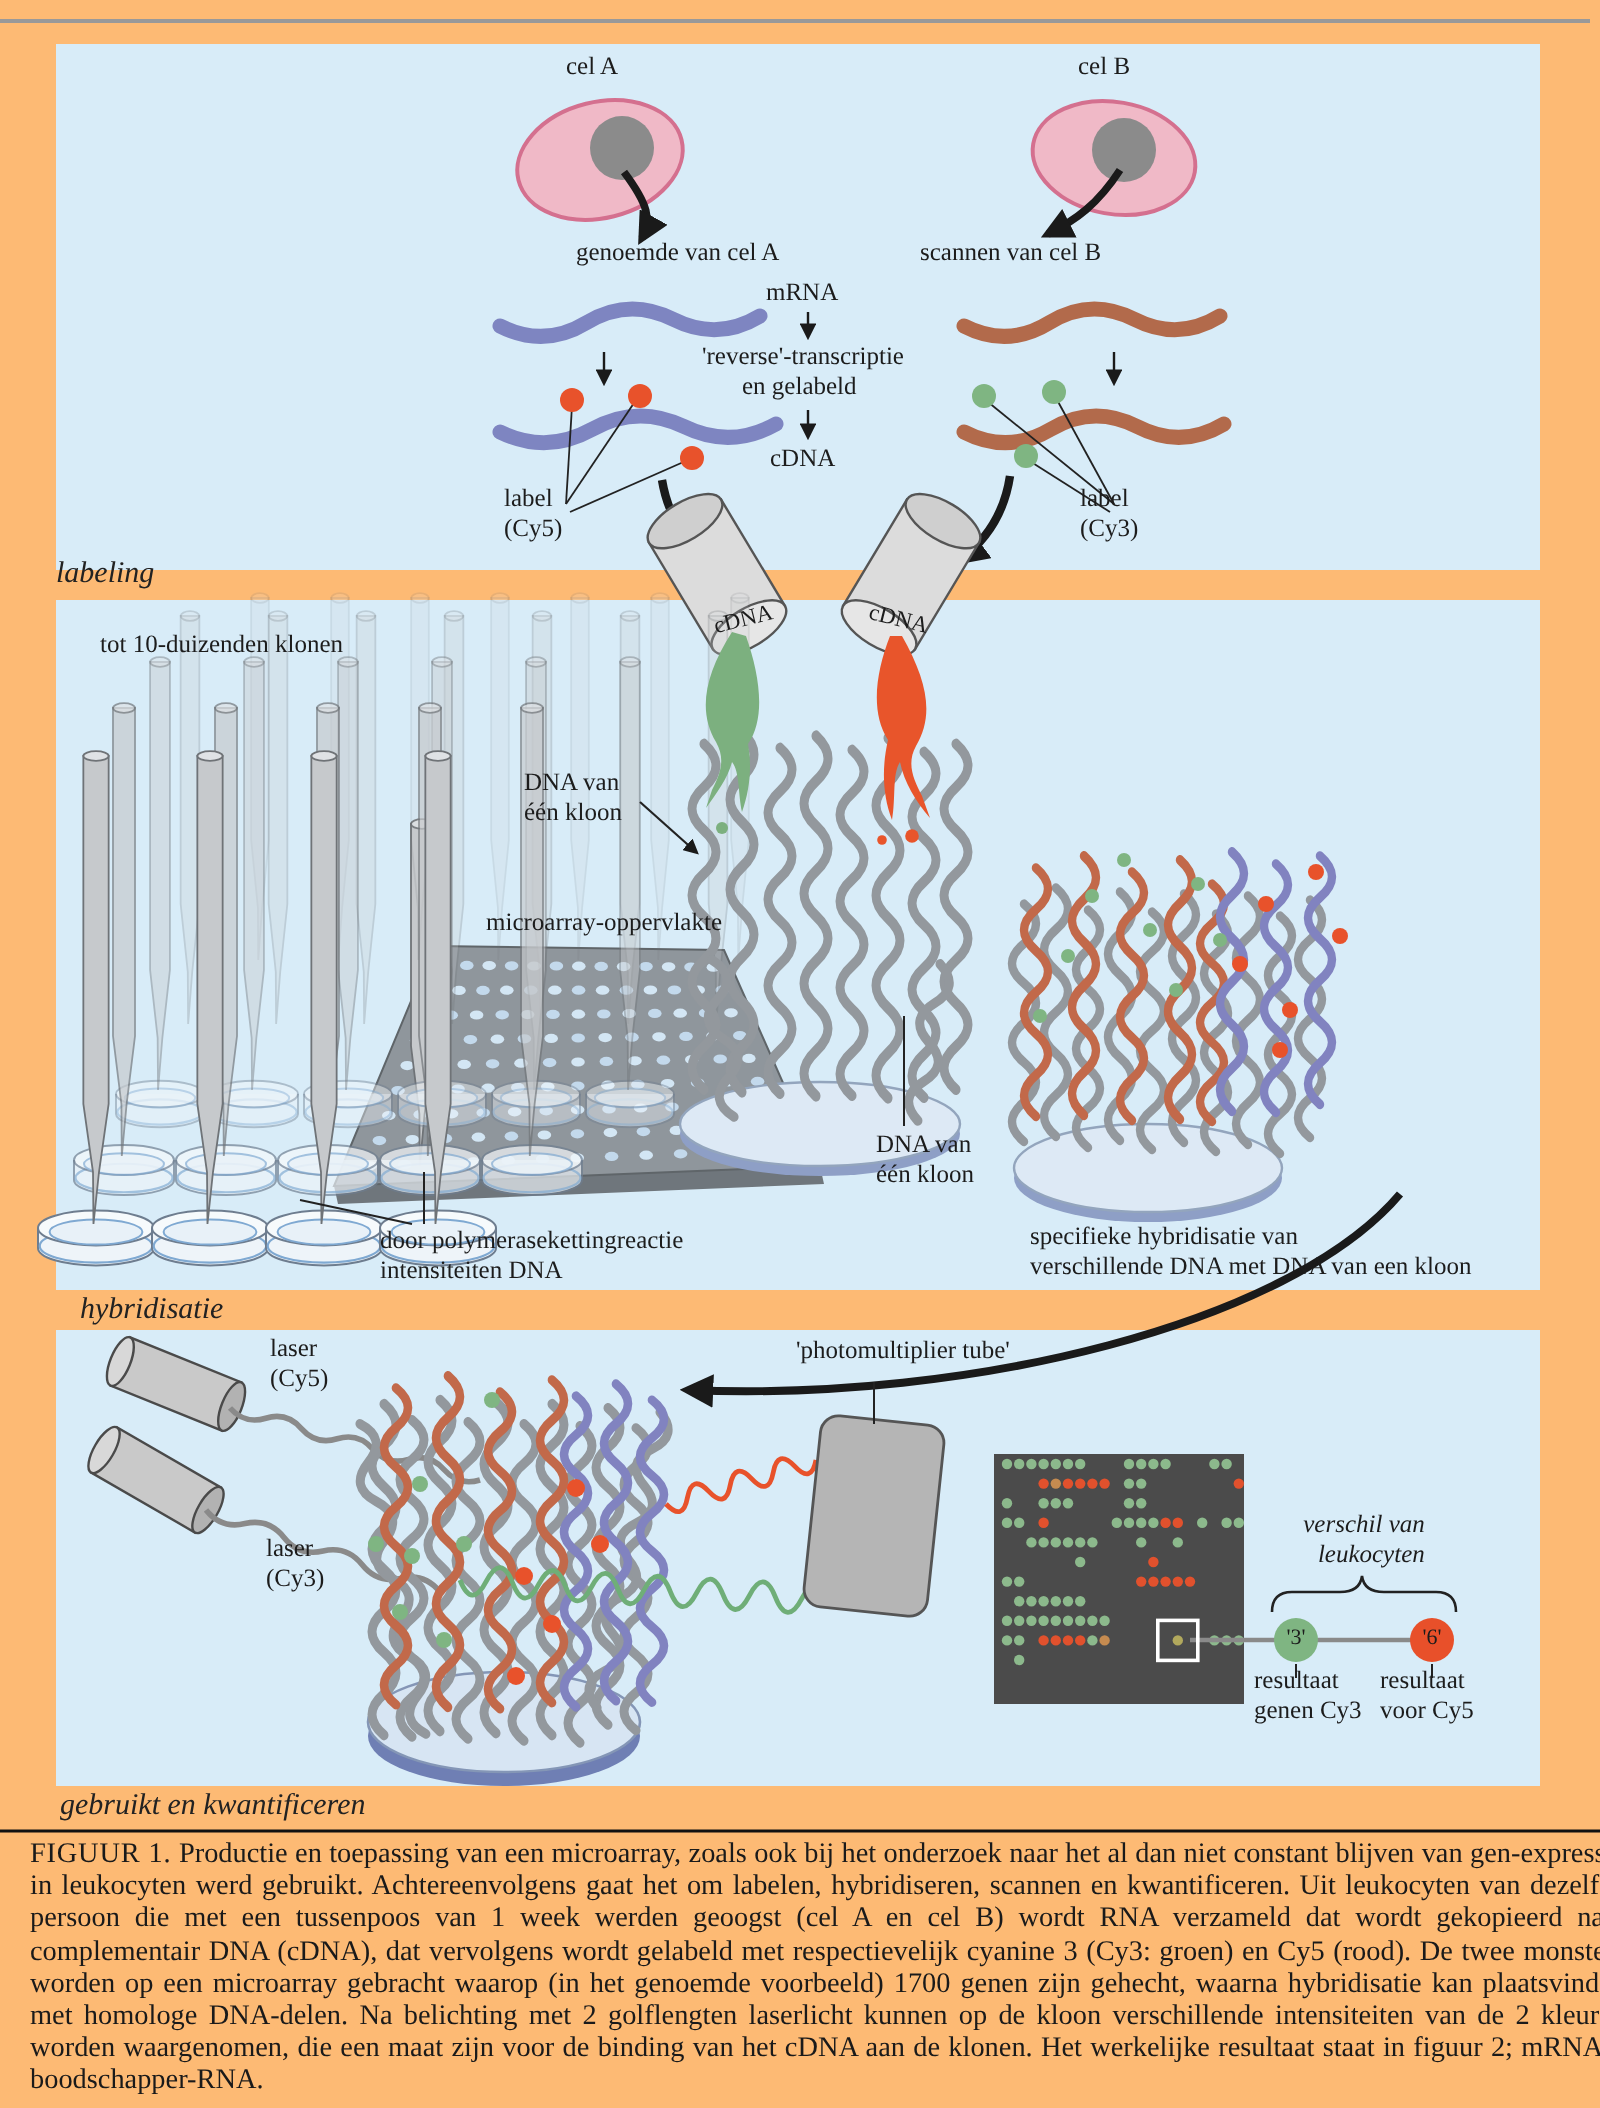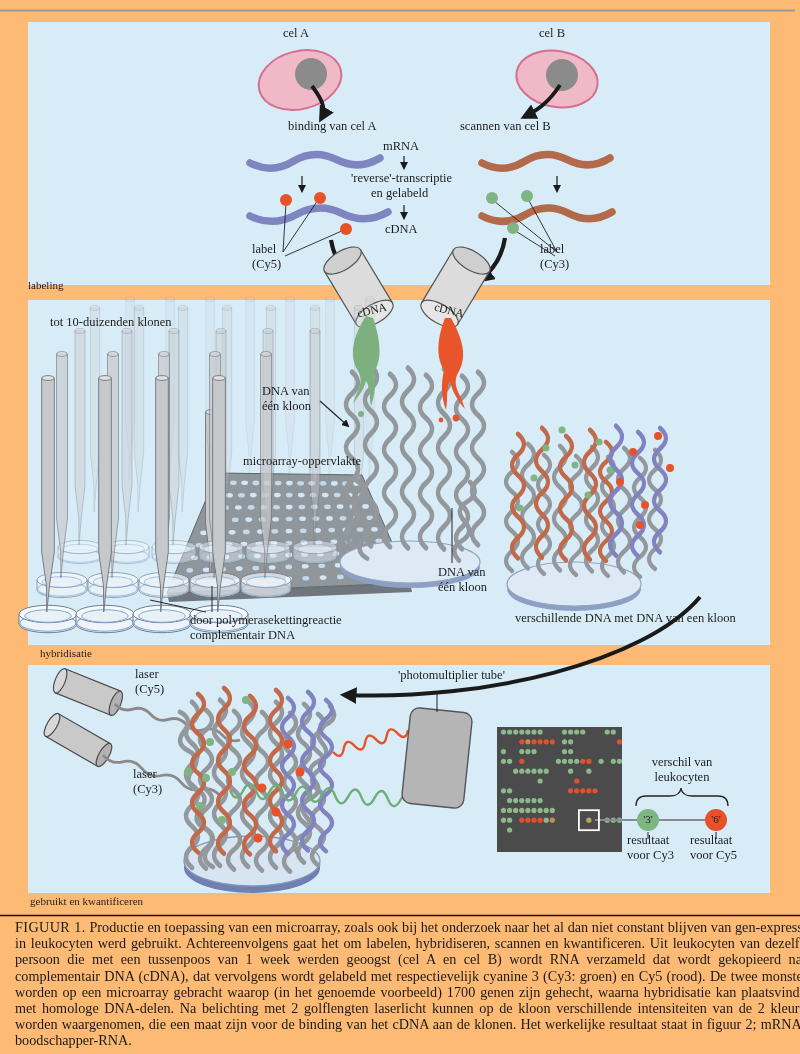--- a/index.html
+++ b/index.html
@@ -1,22 +1,22 @@
 <!DOCTYPE html>
 <html><head>
 <meta charset="utf-8">
 <style>
   html,body{margin:0;padding:0;background:#ffffff;}
   #page{position:relative;width:800px;height:1054px;background:#fdba74;overflow:hidden;
         font-family:"Liberation Serif", serif;}
   svg{position:absolute;left:0;top:0;}
   .lbl{position:absolute;font-size:12.5px;line-height:1.18;color:#1c1c1c;white-space:nowrap;}
   .lbl span{display:block;}
-  .ctr{transform:translateX(-50%);text-align:center;}
-  .sec{font-size:11px;color:#222;}
+  .ctr{transform:translateX(-50%);text-align:right;font-style:italic;}
+  .sec{font-style:italic;font-size:15px;color:#222;}
   .tubetxt{font-size:11.5px;}
   .val{font-size:11px;transform:translateX(-50%);}
   #caption{position:absolute;left:0;top:919px;width:798px;padding:0 15px;
            font-size:14.2px;line-height:16.2px;text-align:justify;color:#1a1a1a;}
   #caption .sc{font-variant:small-caps;letter-spacing:0.4px;}
   .curl{fill:none;stroke-linecap:round;}
 </style>
 </head>
 <body>
 
@@ -603,21 +603,21 @@
   <circle cx="716" cy="820" r="11" fill="#e8502a"></circle>
   <path d="M636,806 Q636,796 646,796 L670,796 Q680,796 681,788 Q682,796 692,796 L718,796 Q728,796 728,806" fill="none" stroke="#222" stroke-width="1.3"></path>
   <g stroke="#222" stroke-width="1">
     <line x1="648" y1="832" x2="648" y2="839"></line>
     <line x1="716" y1="832" x2="716" y2="839"></line>
   </g>
 </svg>
 
 <div class="lbl" style="left:283px;top:26px">cel A</div>
 <div class="lbl" style="left:539px;top:26px">cel B</div>
-<div class="lbl" style="left:288px;top:119px">binding van cel A</div>
+<div class="lbl" style="left:288px;top:119px">genoemde van cel A</div>
 <div class="lbl" style="left:460px;top:119px">scannen van cel B</div>
 <div class="lbl" style="left:383px;top:139px">mRNA</div>
 <div class="lbl" style="left:351px;top:171px">'reverse'-transcriptie</div>
 <div class="lbl" style="left:371px;top:186px">en gelabeld</div>
 <div class="lbl" style="left:385px;top:222px">cDNA</div>
 <div class="lbl" style="left:252px;top:242px">
   <span>label</span>
       <span>(Cy5)</span>
 </div>
 <div class="lbl" style="left:540px;top:242px">
@@ -628,48 +628,49 @@
 <div class="lbl" style="left:50px;top:315px">tot 10-duizenden klonen</div>
 <div class="lbl tubetxt" style="left:357px;top:304px;transform:rotate(-14deg)">cDNA</div>
 <div class="lbl tubetxt" style="left:434px;top:304px;transform:rotate(14deg)">cDNA</div>
 <div class="lbl" style="left:262px;top:384px">
   <span>DNA van</span>
       <span>één kloon</span>
 </div>
 <div class="lbl" style="left:243px;top:454px">microarray-oppervlakte</div>
 <div class="lbl" style="left:190px;top:613px">
   <span>door polymerasekettingreactie</span>
-      <span>complementair DNA</span>
+      <span>intensiteiten DNA</span>
 </div>
 <div class="lbl sec" style="left:40px;top:647px">hybridisatie</div>
 <div class="lbl" style="left:438px;top:565px">
   <span>DNA van</span>
       <span>één kloon</span>
 </div>
 <div class="lbl" style="left:515px;top:611px">
+  <span>specifieke hybridisatie van</span>
       <span>verschillende DNA met DNA van een kloon</span>
 </div>
 <div class="lbl" style="left:135px;top:667px">
   <span>laser</span>
       <span>(Cy5)</span>
 </div>
 <div class="lbl" style="left:133px;top:767px">
   <span>laser</span>
       <span>(Cy3)</span>
 </div>
 <div class="lbl" style="left:398px;top:668px">'photomultiplier tube'</div>
 <div class="lbl ctr" style="left:682px;top:755px">
   <span>verschil van</span>
       <span>leukocyten</span>
 </div>
 <div class="lbl val" style="left:648px;top:813px">'3'</div>
 <div class="lbl val" style="left:716px;top:813px">'6'</div>
 <div class="lbl" style="left:627px;top:833px">
   <span>resultaat</span>
-      <span>voor Cy3</span>
+      <span>genen Cy3</span>
 </div>
 <div class="lbl" style="left:690px;top:833px">
   <span>resultaat</span>
       <span>voor Cy5</span>
 </div>
 <div class="lbl sec" style="left:30px;top:895px">gebruikt en kwantificeren</div>
 
 <div id="caption"><span class="sc">FIGUUR 1.</span> <span>Productie en toepassing van een microarray, zoals ook bij het onderzoek naar het al dan niet constant blijven van gen-expressie in leukocyten werd gebruikt. Achtereenvolgens gaat het om labelen, hybridiseren, scannen en kwantificeren. Uit leukocyten van dezelfde persoon die met een tussenpoos van 1 week werden geoogst (cel A en cel B) wordt RNA verzameld dat wordt gekopieerd naar complementair DNA (cDNA), dat vervolgens wordt gelabeld met respectievelijk cyanine 3 (Cy3: groen) en Cy5 (rood). De twee monsters worden op een microarray gebracht waarop (in het genoemde voorbeeld) 1700 genen zijn gehecht, waarna hybridisatie kan plaatsvinden met homologe DNA-delen. Na belichting met 2 golflengten laserlicht kunnen op de kloon verschillende intensiteiten van de 2 kleuren worden waargenomen, die een maat zijn voor de binding van het cDNA aan de klonen. Het werkelijke resultaat staat in figuur 2; mRNA = boodschapper-RNA.</span></div>
 
 </div>

